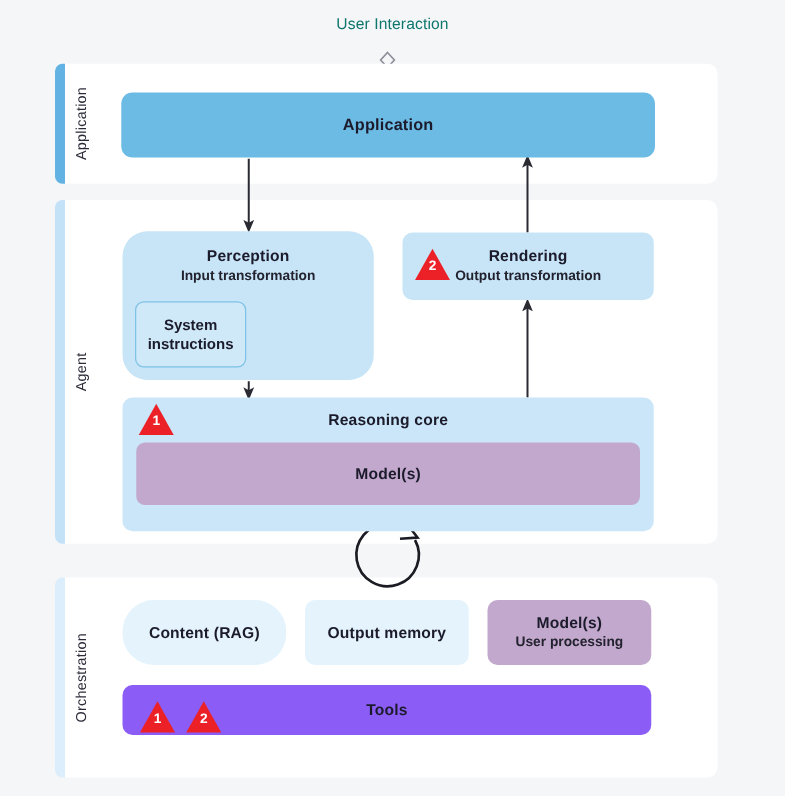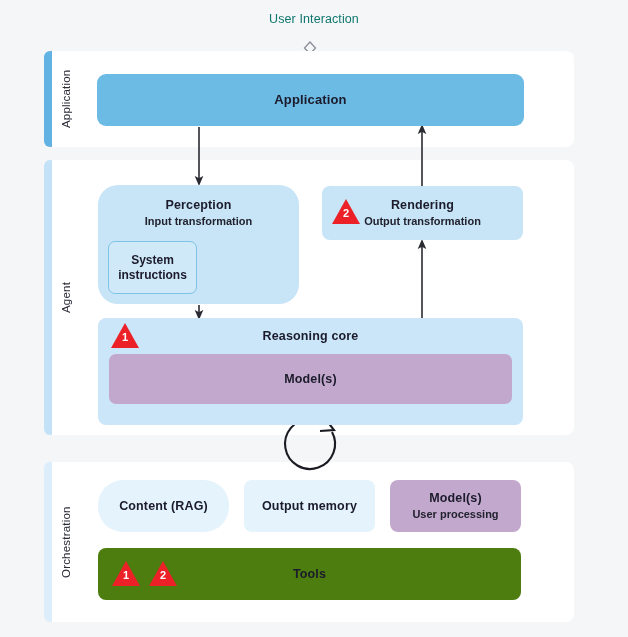--- a/index.html
+++ b/index.html
@@ -161,21 +161,21 @@
     flex-direction: column;
     align-items: center;
     justify-content: center;
     text-align: center;
   }
 
   
   #node-content-rag { left: 98px; top: 480px; width: 131px; height: 52px; background: #e4f3fc; border-radius: 25px; }
   #node-agent-memory { left: 244px; top: 480px; width: 131px; height: 52px; background: #e4f3fc; }
   #node-model-data { left: 390px; top: 480px; width: 131px; height: 52px; background: #c3a8ce; }
-  #node-tools { left: 98px; top: 548px; width: 423px; height: 52px; background: #4d7c0f; }
+  #node-tools { left: 98px; top: 548px; width: 423px; height: 40px; background: #8b5cf6; }
 
   
   .marker {
     position: absolute;
     width: 30px;
     height: 27px;
   }
   .marker .num {
     position: absolute;
     left: 0; top: 9px;

